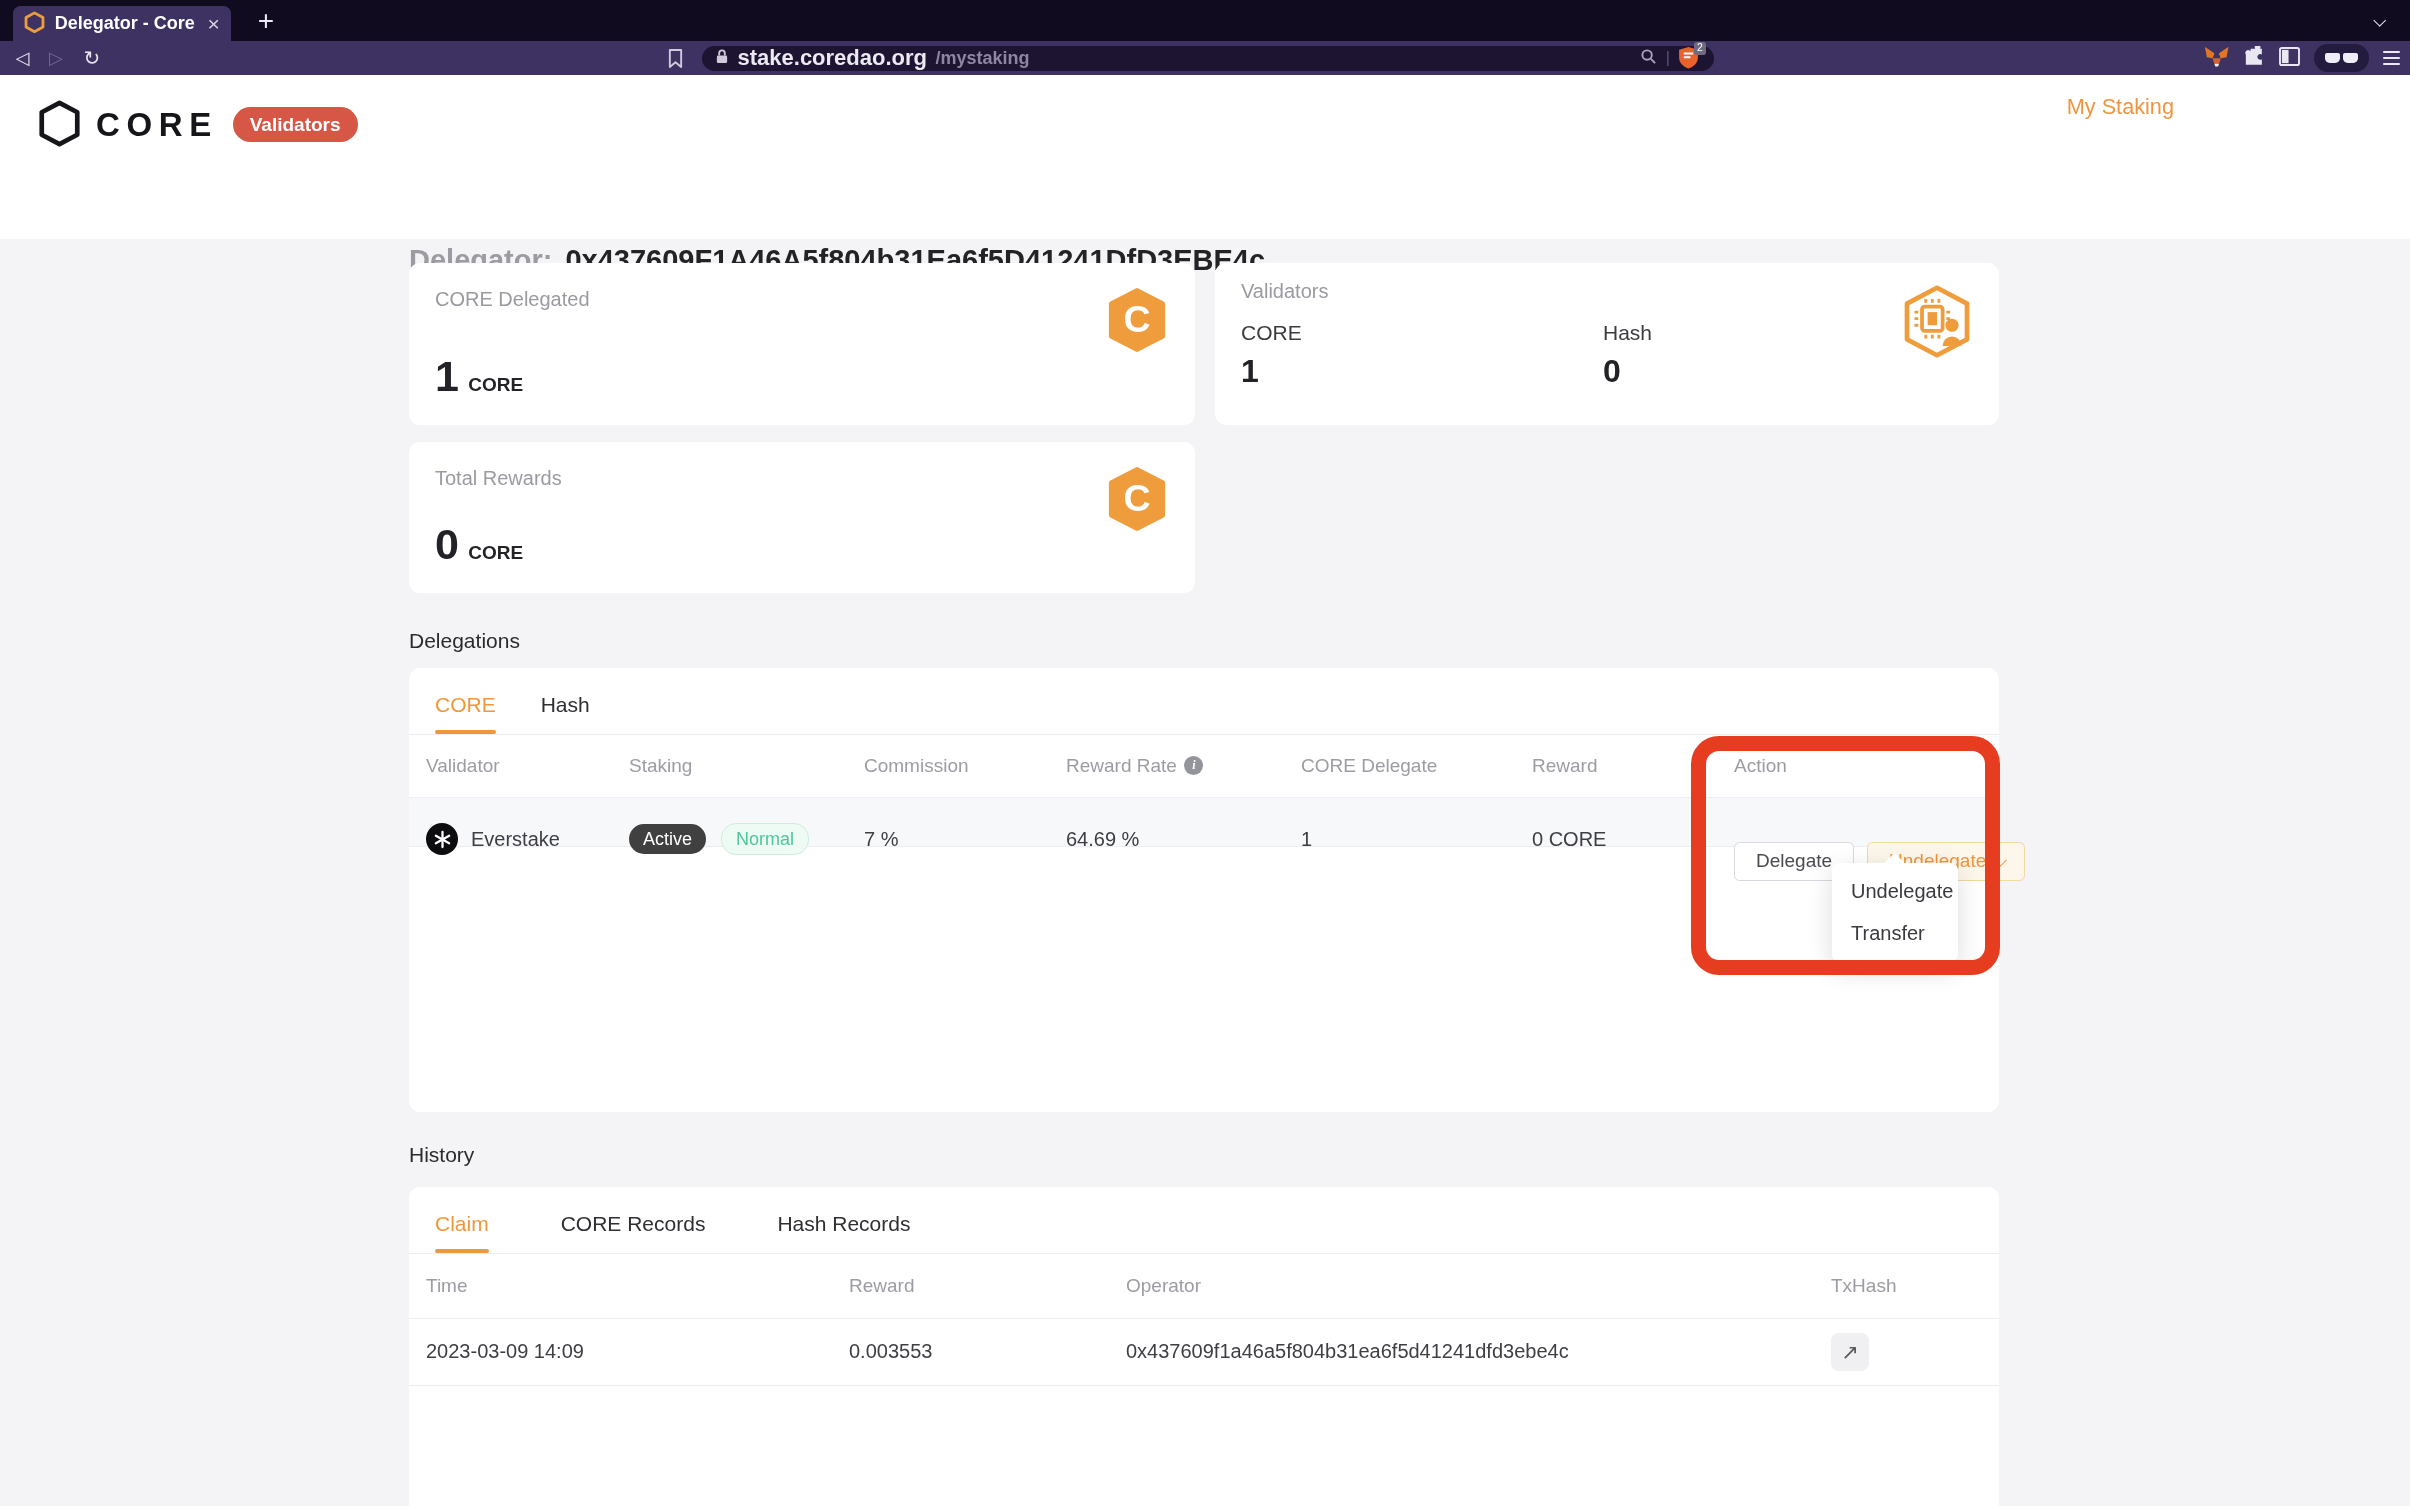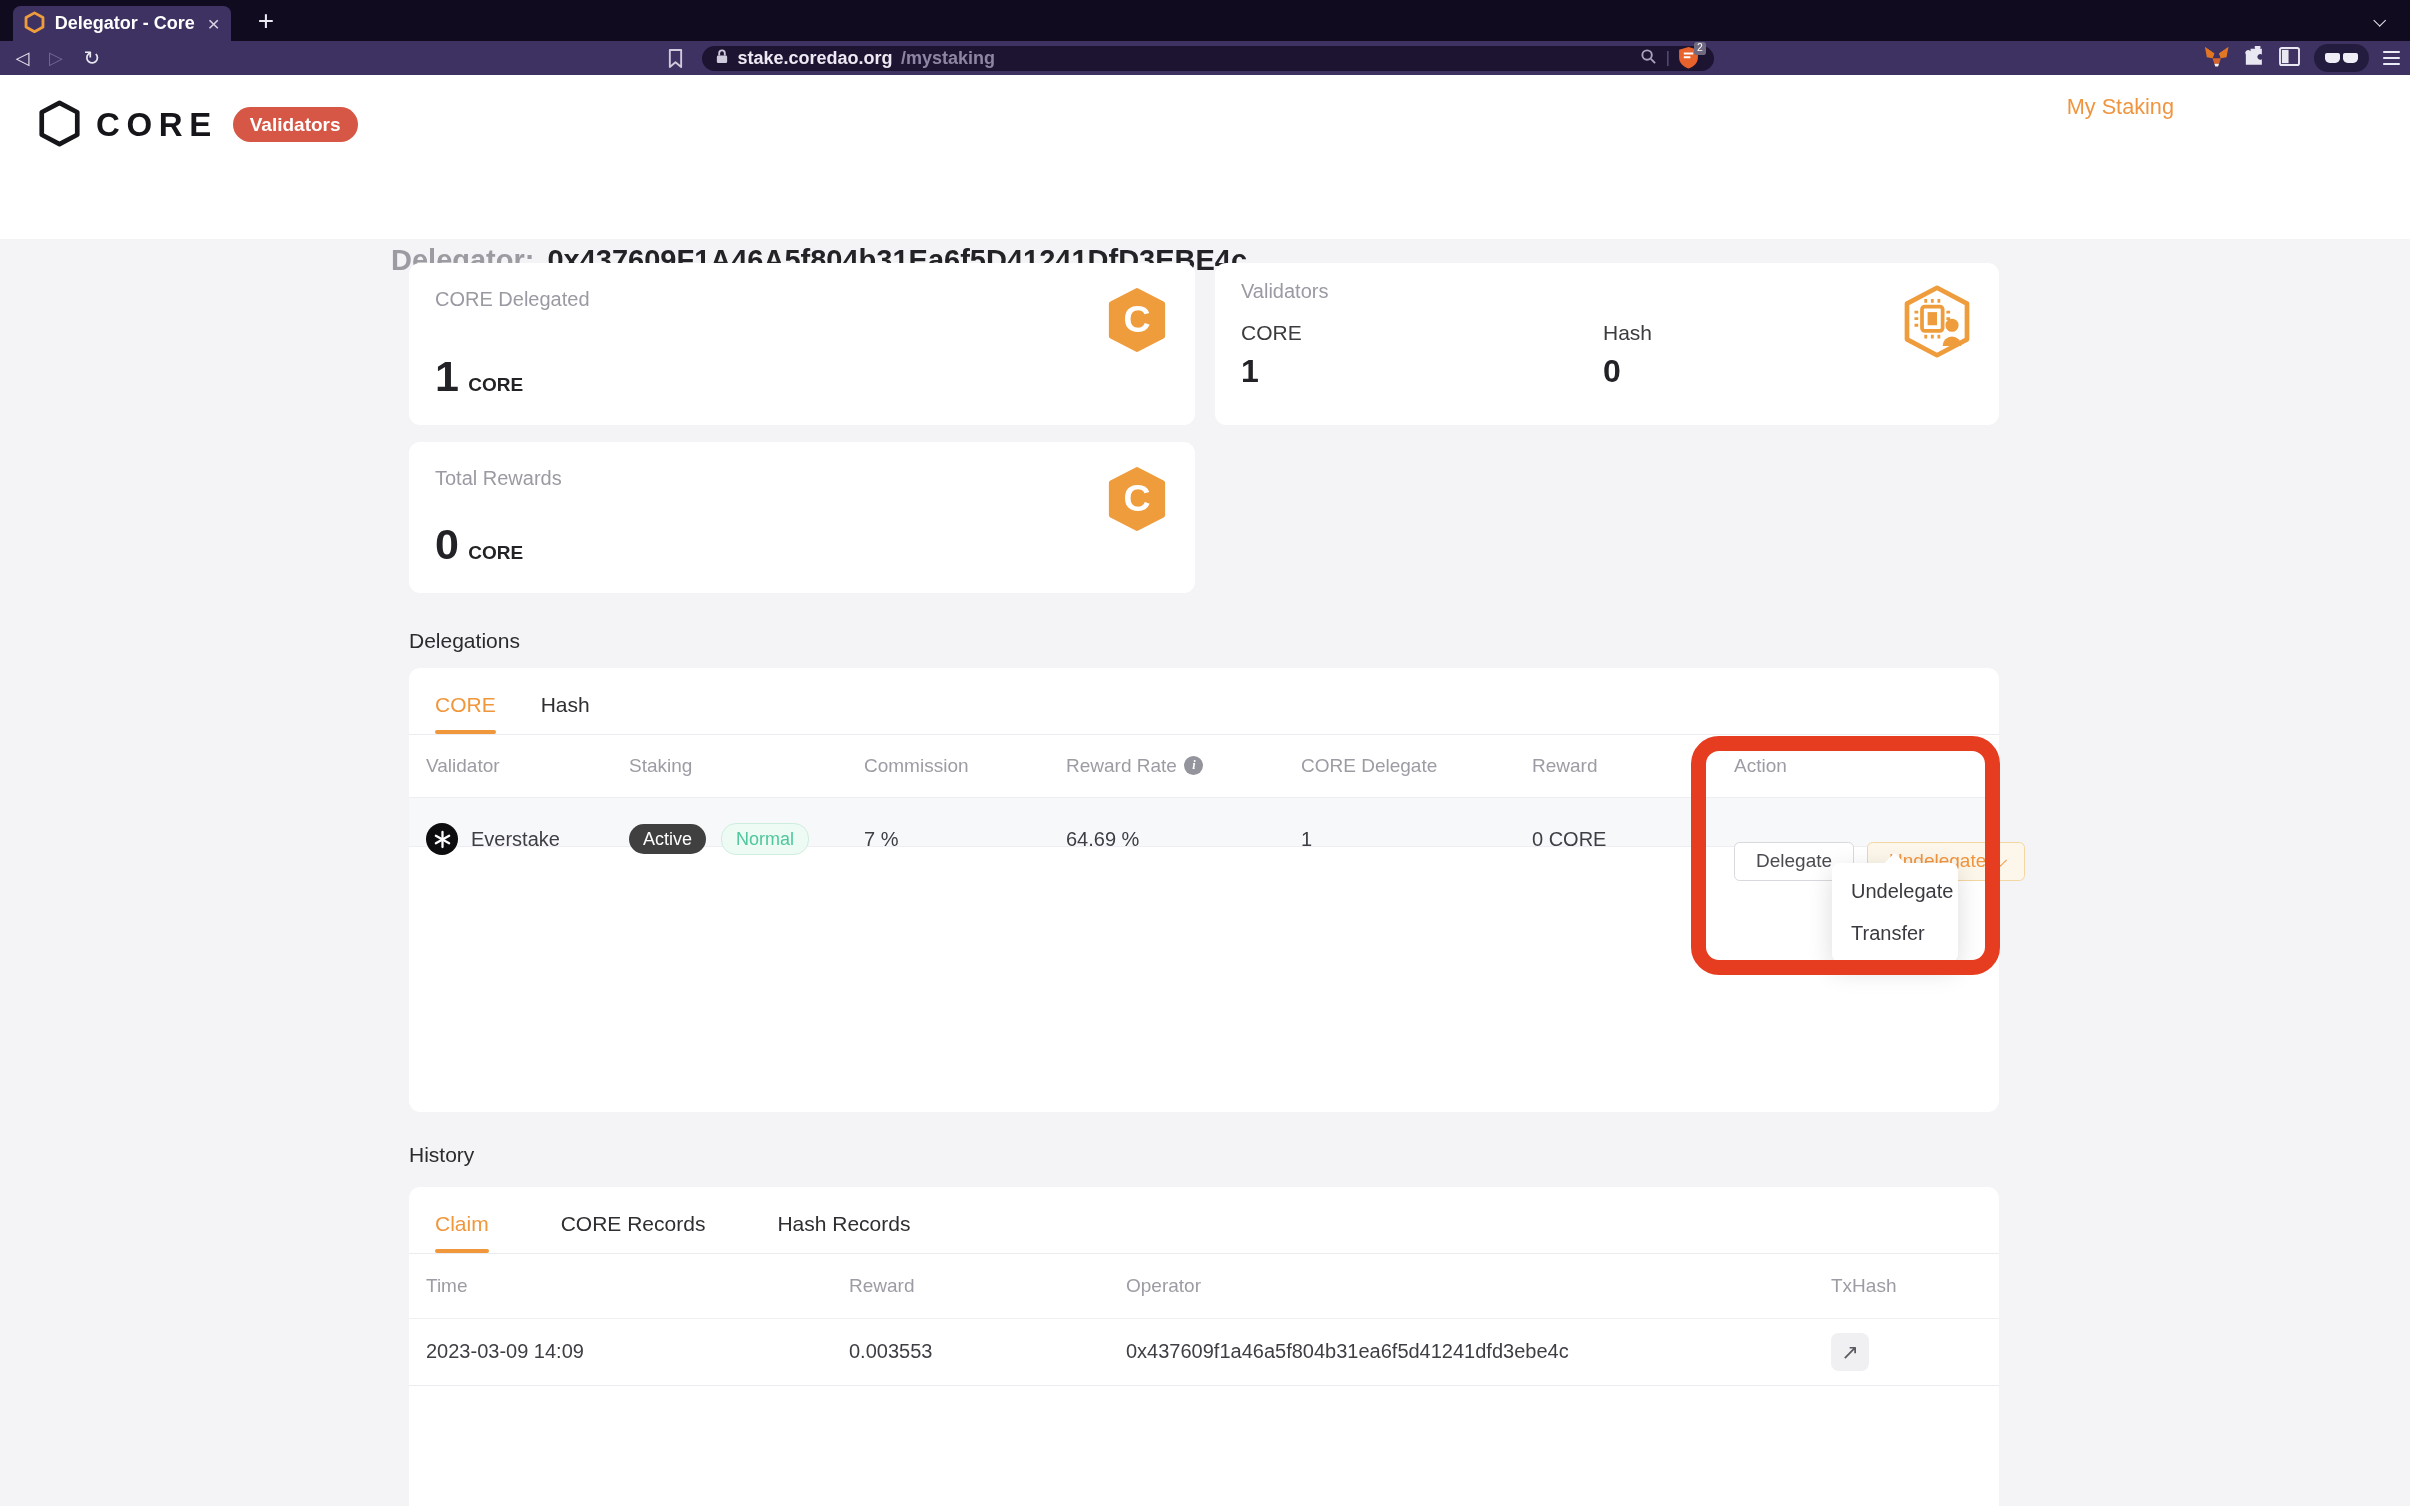--- a/index.html
+++ b/index.html
@@ -22,42 +22,42 @@
   .strip-chev { position:absolute; right:19px; top:11.3px; width:17px; height:17px; }
   .chev { display:inline-block; width:9.4px; height:9.4px; border-right:1.9px solid #e8e6f0; border-bottom:1.9px solid #e8e6f0; transform:rotate(45deg); }
   .toolbar { position:absolute; left:0; top:41px; width:2411px; height:34px; background:#3d3261; }
   .nav-ic { position:absolute; top:0; height:34px; display:flex; align-items:center; justify-content:center; width:30px; font-size:18px; color:#e8e6f0; }
   .nav-back { left:7.5px; } .nav-fwd { left:41px; color:#6f6694; } .nav-rel { left:77px; font-size:20px; }
   .bookmark-ic { position:absolute; left:667px; top:6.6px; }
   .urlbar {
     position:absolute; left:702px; top:4.7px; width:1012px; height:25.4px; border-radius:13px;
     background:#1d1432; display:flex; align-items:center; padding:0 13px; gap:8.5px;
   }
-  .url-host { color:#ece9f3; font-size:18px; font-weight:bold; }
+  .url-host { color:#ece9f3; font-size:22px; font-weight:bold; }
   .url-path { color:#8d86a3; font-size:18px; font-weight:bold; }
   .url-spacer { flex:1; }
   .url-sep { color:#5c527e; font-size:16px; }
   .toolbar-right { position:absolute; right:11.3px; top:0; height:34px; display:flex; align-items:center; gap:14px; }
   .glasses-pill { width:55px; height:28px; border-radius:14px; background:#241c3e; display:flex; align-items:center; justify-content:center; gap:2.8px; }
   .lens { width:15px; height:9.4px; background:#efedf5; border-radius:1.9px 1.9px 4.7px 4.7px; }
   .burger { display:flex; flex-direction:column; gap:3.8px; }
   .burger i { display:block; width:17px; height:2.4px; background:#eceaf4; border-radius:0.9px; }
   .shield-wrap { position:relative; width:22.6px; height:24.5px; }
   .shield-badge { position:absolute; right:-4.7px; top:-3.8px; background:#6f6a80; color:#fff; font-size:10.4px; line-height:12.2px; padding:0 2.8px; border-radius:2.8px; }
   
   .page-head { position:absolute; left:0; top:75px; width:2411px; height:164px; background:#fff; }
   .brand { position:absolute; left:38px; top:24.5px; display:flex; align-items:center; gap:15px; }
   .brand-name { font-size:33px; font-weight:bold; letter-spacing:6.6px; color:#15151a; }
   .validators-pill { background:#d65745; color:#fff; font-size:19px; font-weight:bold; padding:6.6px 17px; border-radius:18px; }
   .my-staking { position:absolute; right:237px; top:19px; color:#f0953f; font-size:21.7px; }
   .wallet-card {
     position:absolute; right:34px; top:0px; background:#efeff2; border-radius:9.4px;
     padding:9.4px 17px; box-shadow:0 1.9px 7.5px rgba(0,0,0,.10); color:#3c3c40; font-size:19px; line-height:26px;
   }
-  .deleg-line { position:absolute; left:391px; top:169px; font-size:29px; font-weight:bold; display:flex; gap:13px; align-items:baseline; }
+  .deleg-line { position:absolute; left:409px; top:169px; font-size:29px; font-weight:bold; display:flex; gap:13px; align-items:baseline; }
   .deleg-line .lab { color:#9b9ba1; }
   .deleg-line .addr { color:#232327; }
   
   .card { position:absolute; background:#fff; border-radius:11.3px; }
   .card-a { left:409px;  top:263px; width:786px; height:162px; }
   .card-b { left:1215px; top:263px; width:784px; height:162px; }
   .card-c { left:409px;  top:442px; width:786px; height:151px; }
   .card-label { position:absolute; left:26px; top:24.5px; color:#9a9aa2; font-size:20px; }
   .card-value { position:absolute; left:26px; bottom:24.5px; display:flex; align-items:baseline; gap:9.4px; }
   .card-value .big { font-size:43px; font-weight:bold; color:#232327; }

